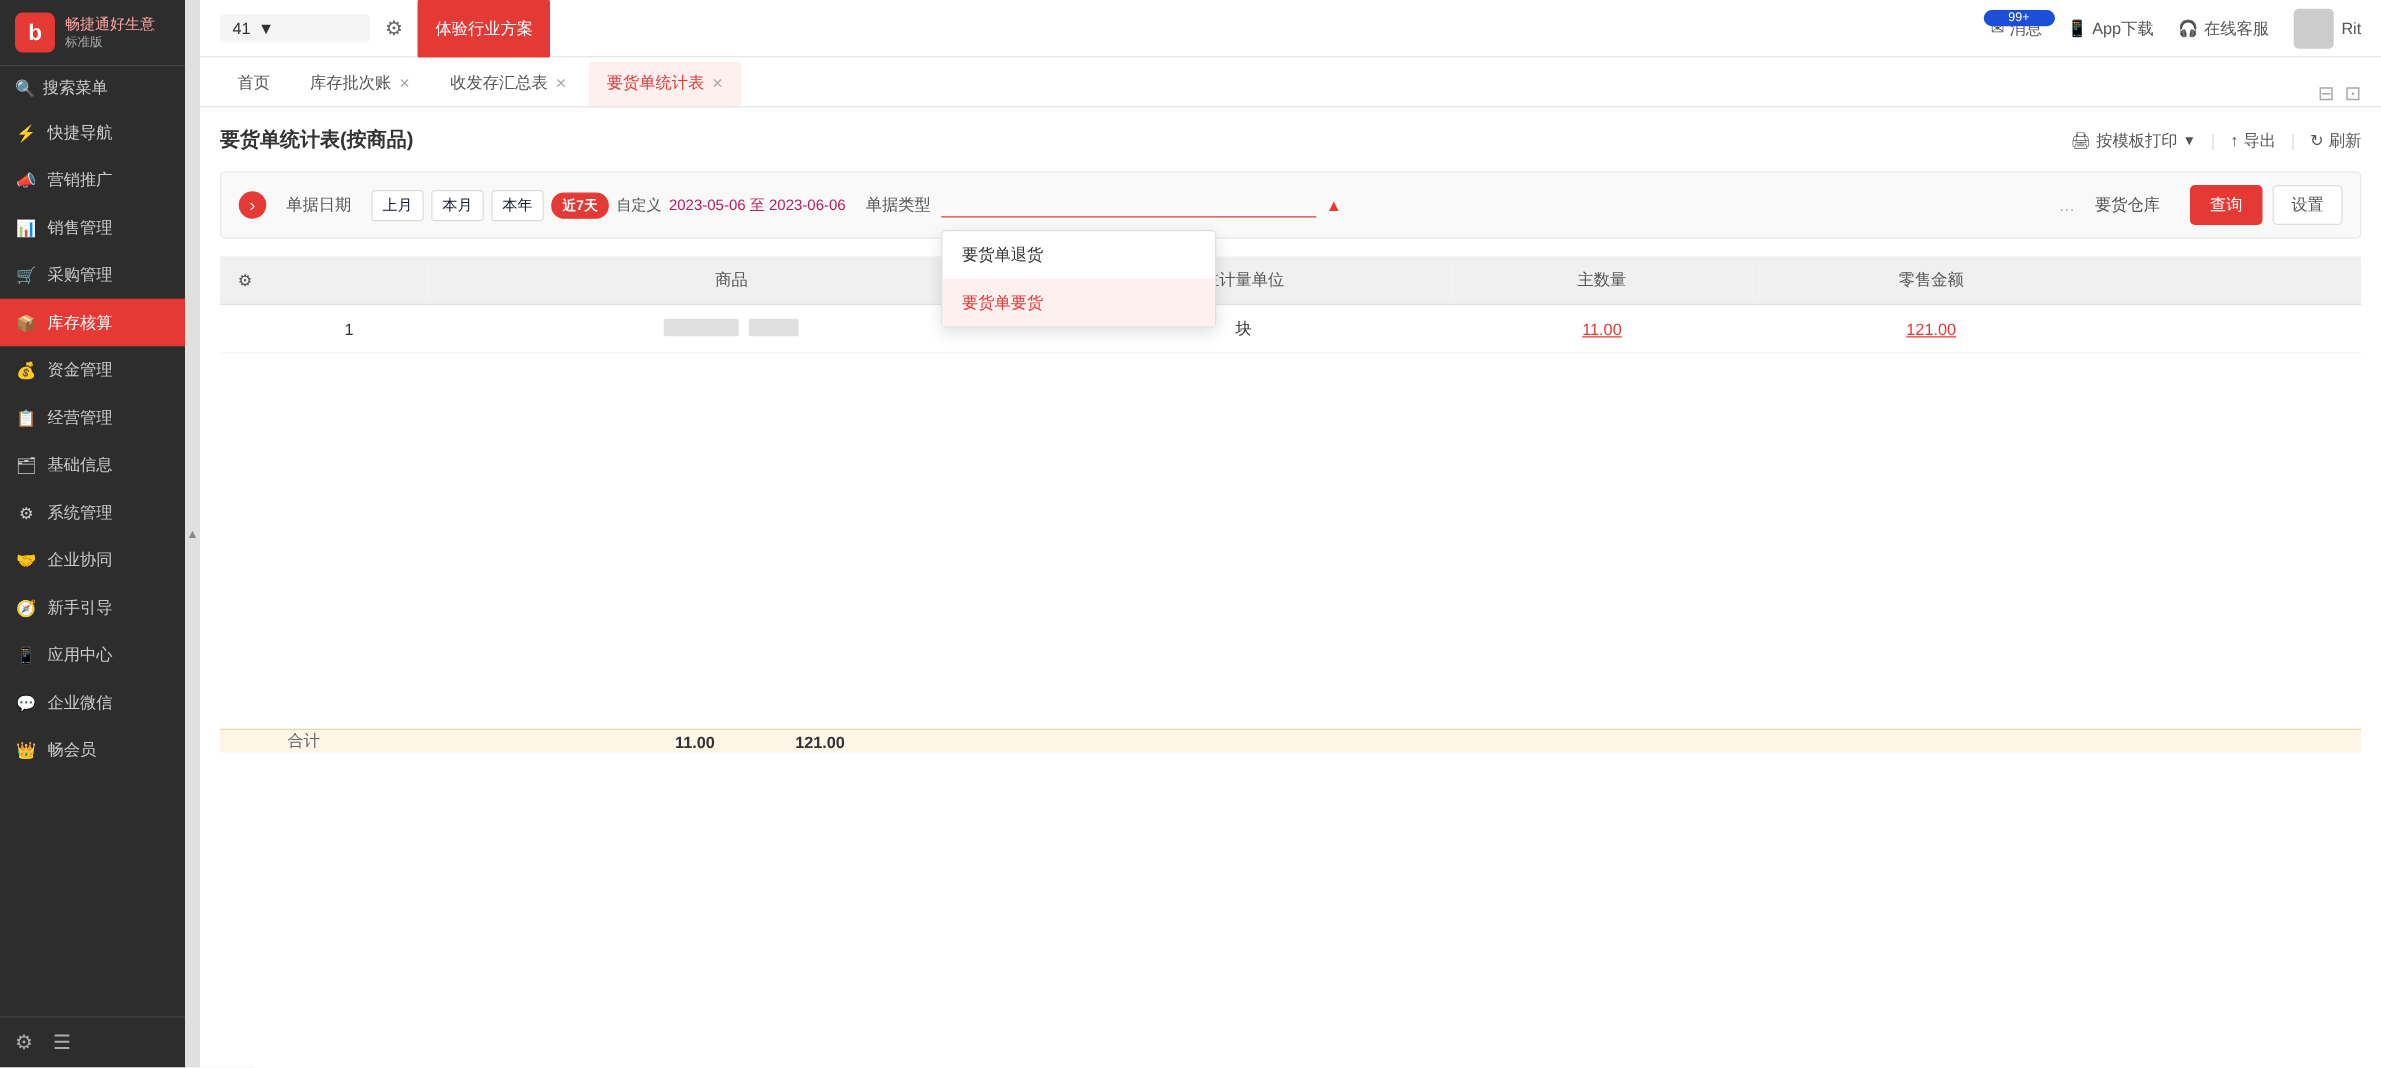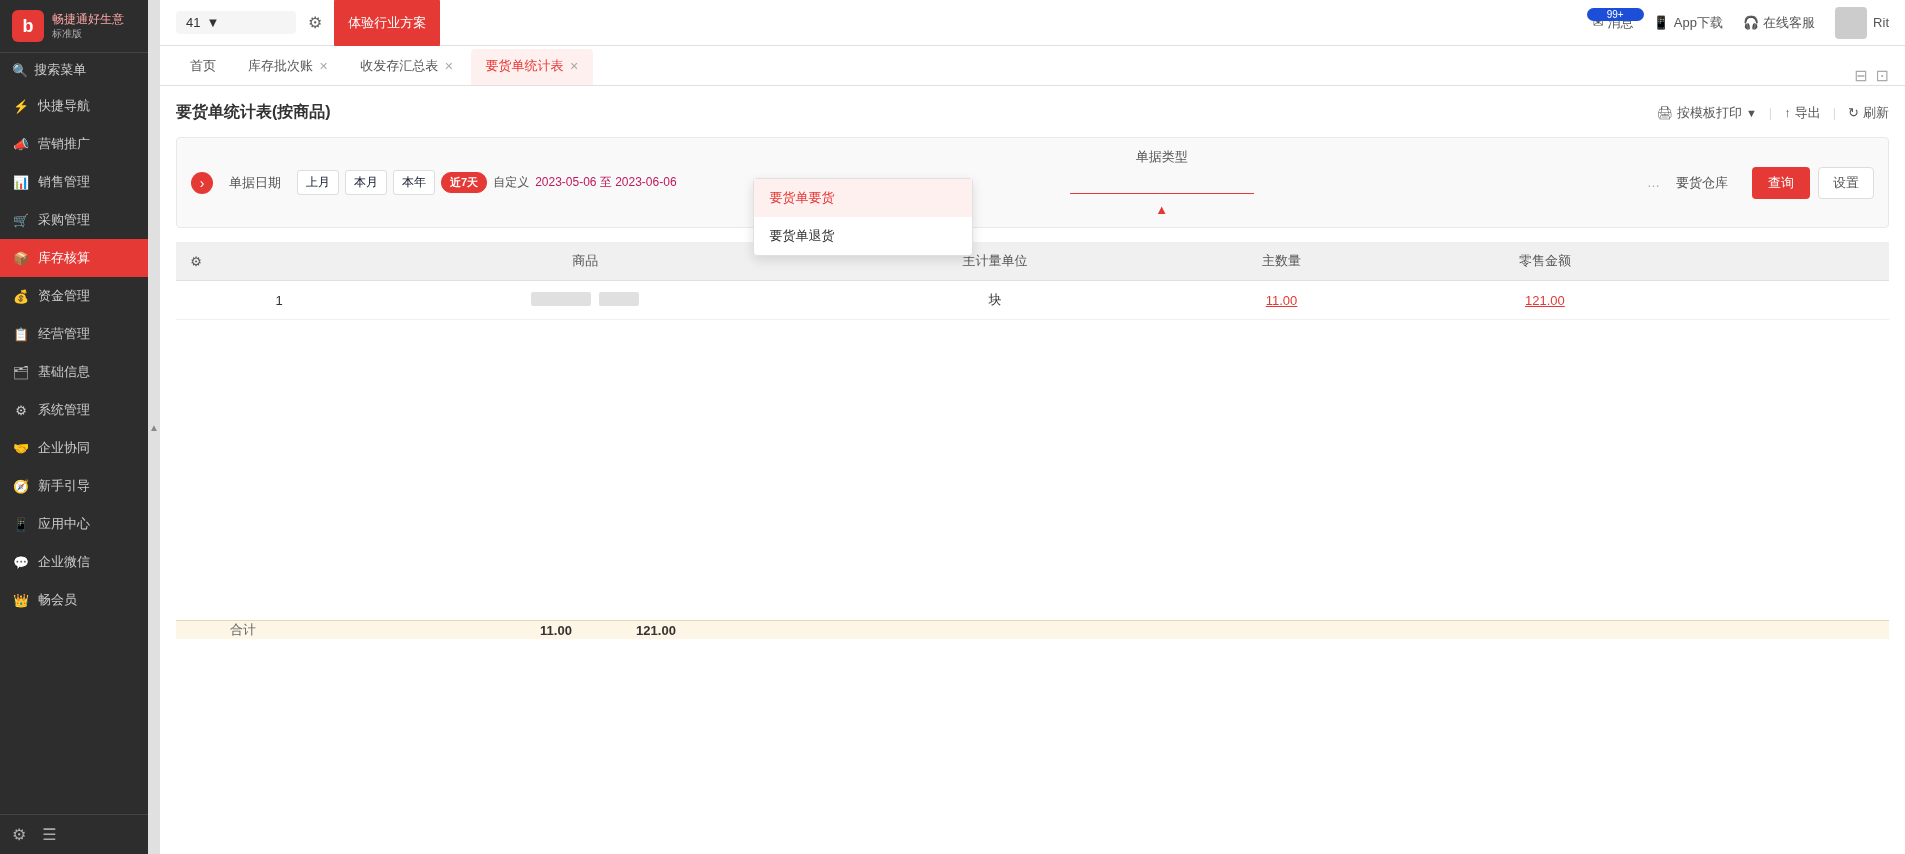--- a/index.html
+++ b/index.html
@@ -529,28 +529,28 @@
 
         <div class="filter-date-group">
           <button class="date-btn">上月</button>
           <button class="date-btn">本月</button>
           <button class="date-btn">本年</button>
           <button class="date-btn active-multi">近7天</button>
           <span class="date-custom">自定义</span>
           <span class="date-range">2023-05-06 至 2023-06-06</span>
         </div>
 
-        <div class="filter-select-group" style="position:relative;flex-direction:column;">
+        <div class="filter-select-group" style="position:relative;">
           <span class="filter-select-label">单据类型</span>
           <input class="filter-select-input" type="text" style="">
           <span class="filter-select-arrow">▲</span>
 
           <div class="dropdown-overlay" style="top:30px; left:60px; width:220px;">
+            <div class="dropdown-item">要货单退货</div>
             <div class="dropdown-item selected">要货单要货</div>
-            <div class="dropdown-item">要货单退货</div>
           </div>
         </div>
 
         <span class="filter-more-btn">…</span>
 
         <div class="filter-warehouse-group">
           <span class="filter-warehouse-label">要货仓库</span>
         </div>
 
         <div class="filter-actions">

